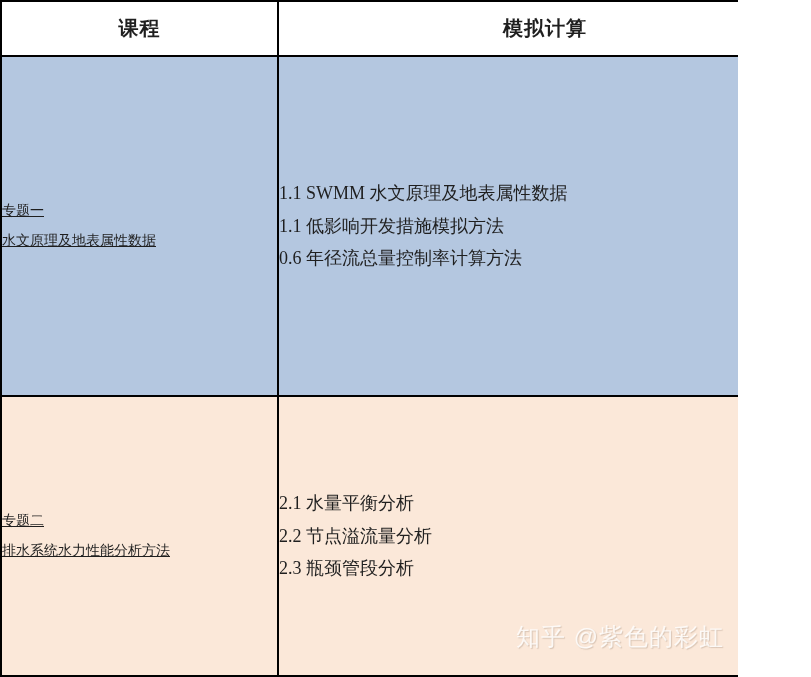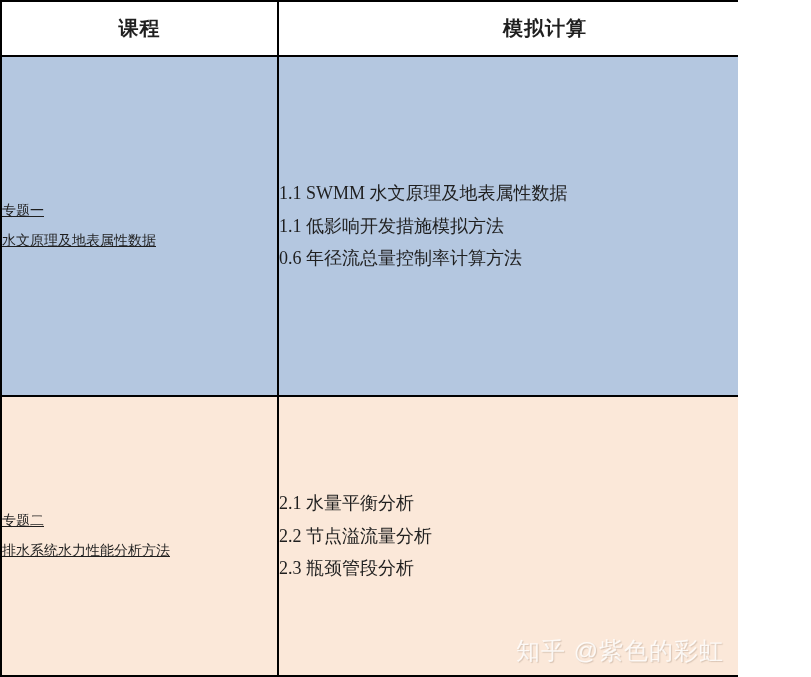--- a/index.html
+++ b/index.html
@@ -55,21 +55,21 @@
     margin:14px 0;
     text-decoration:underline;
   }
   td.content-cell p{
     font-size:18px;
     margin:12px 0;
   }
   .watermark{
     position:absolute;
     right:14px;
-    bottom:10px;
+    bottom:24px;
     font-family:"Liberation Sans","DejaVu Sans",sans-serif;
     font-size:24px;
     letter-spacing:1px;
     color:rgba(255,255,255,0.82);
     text-shadow:1px 1px 1px rgba(120,95,75,0.25);
     pointer-events:none;
     white-space:nowrap;
   }
 </style>
 </head>

